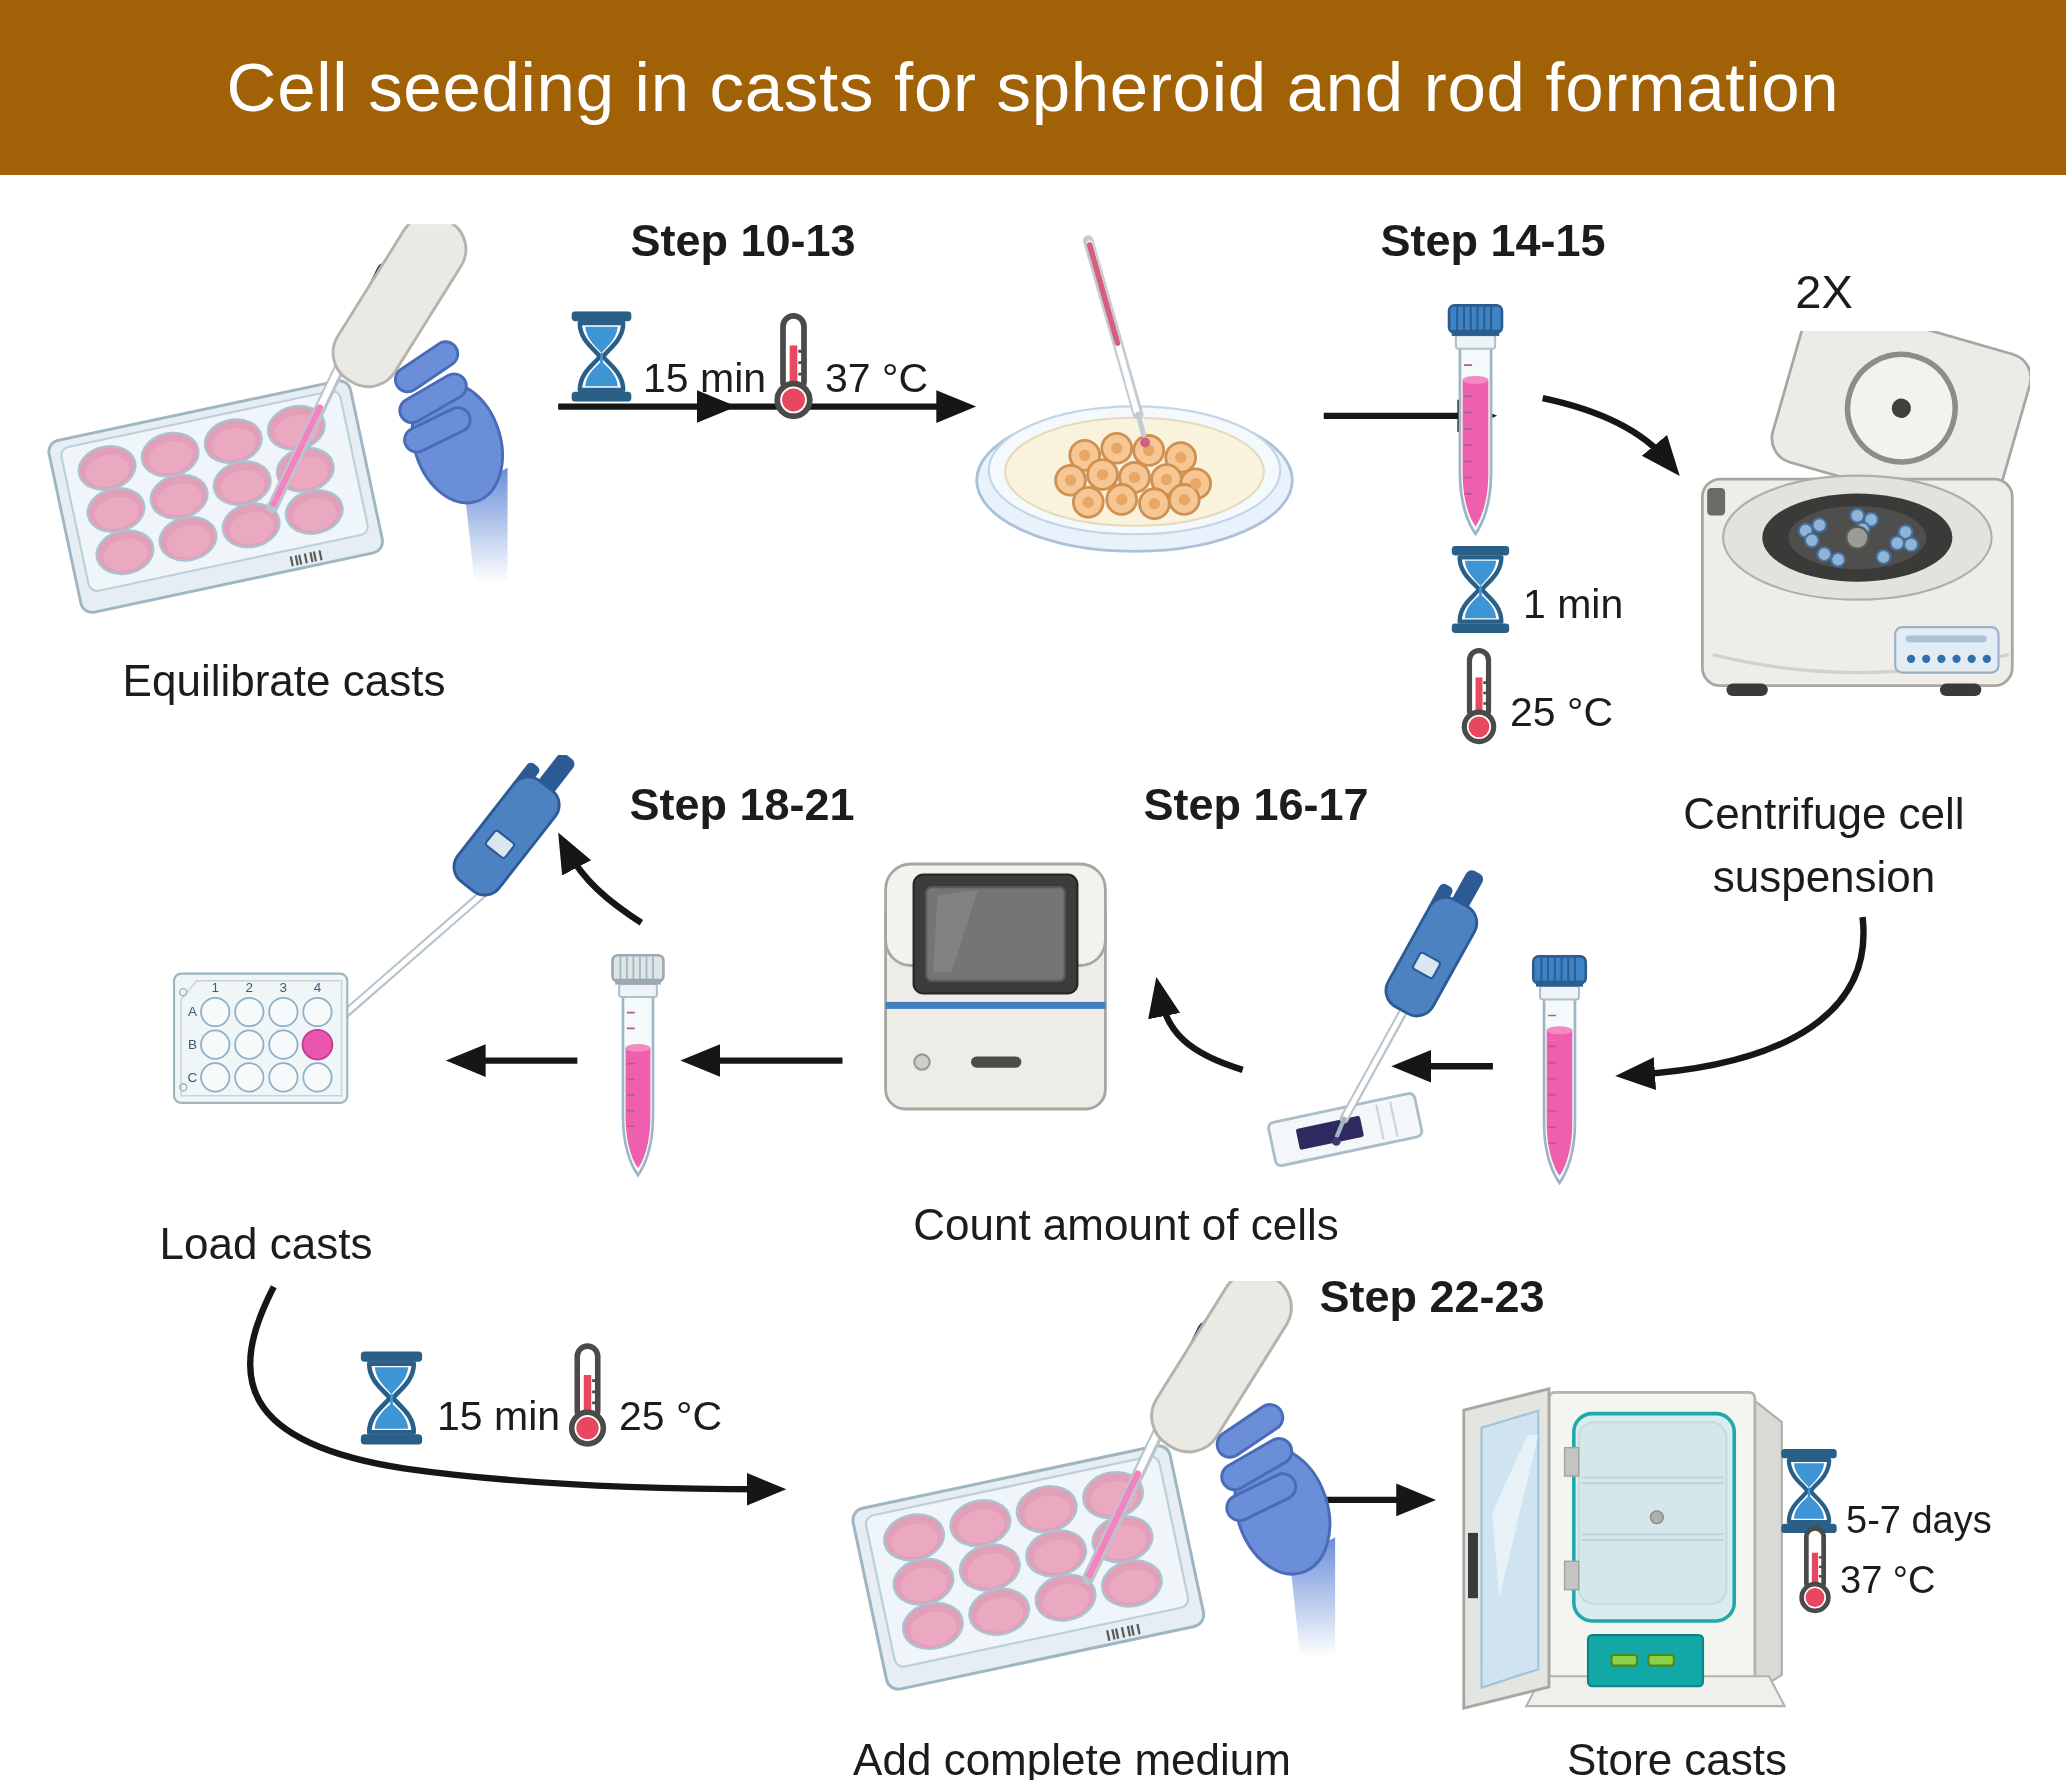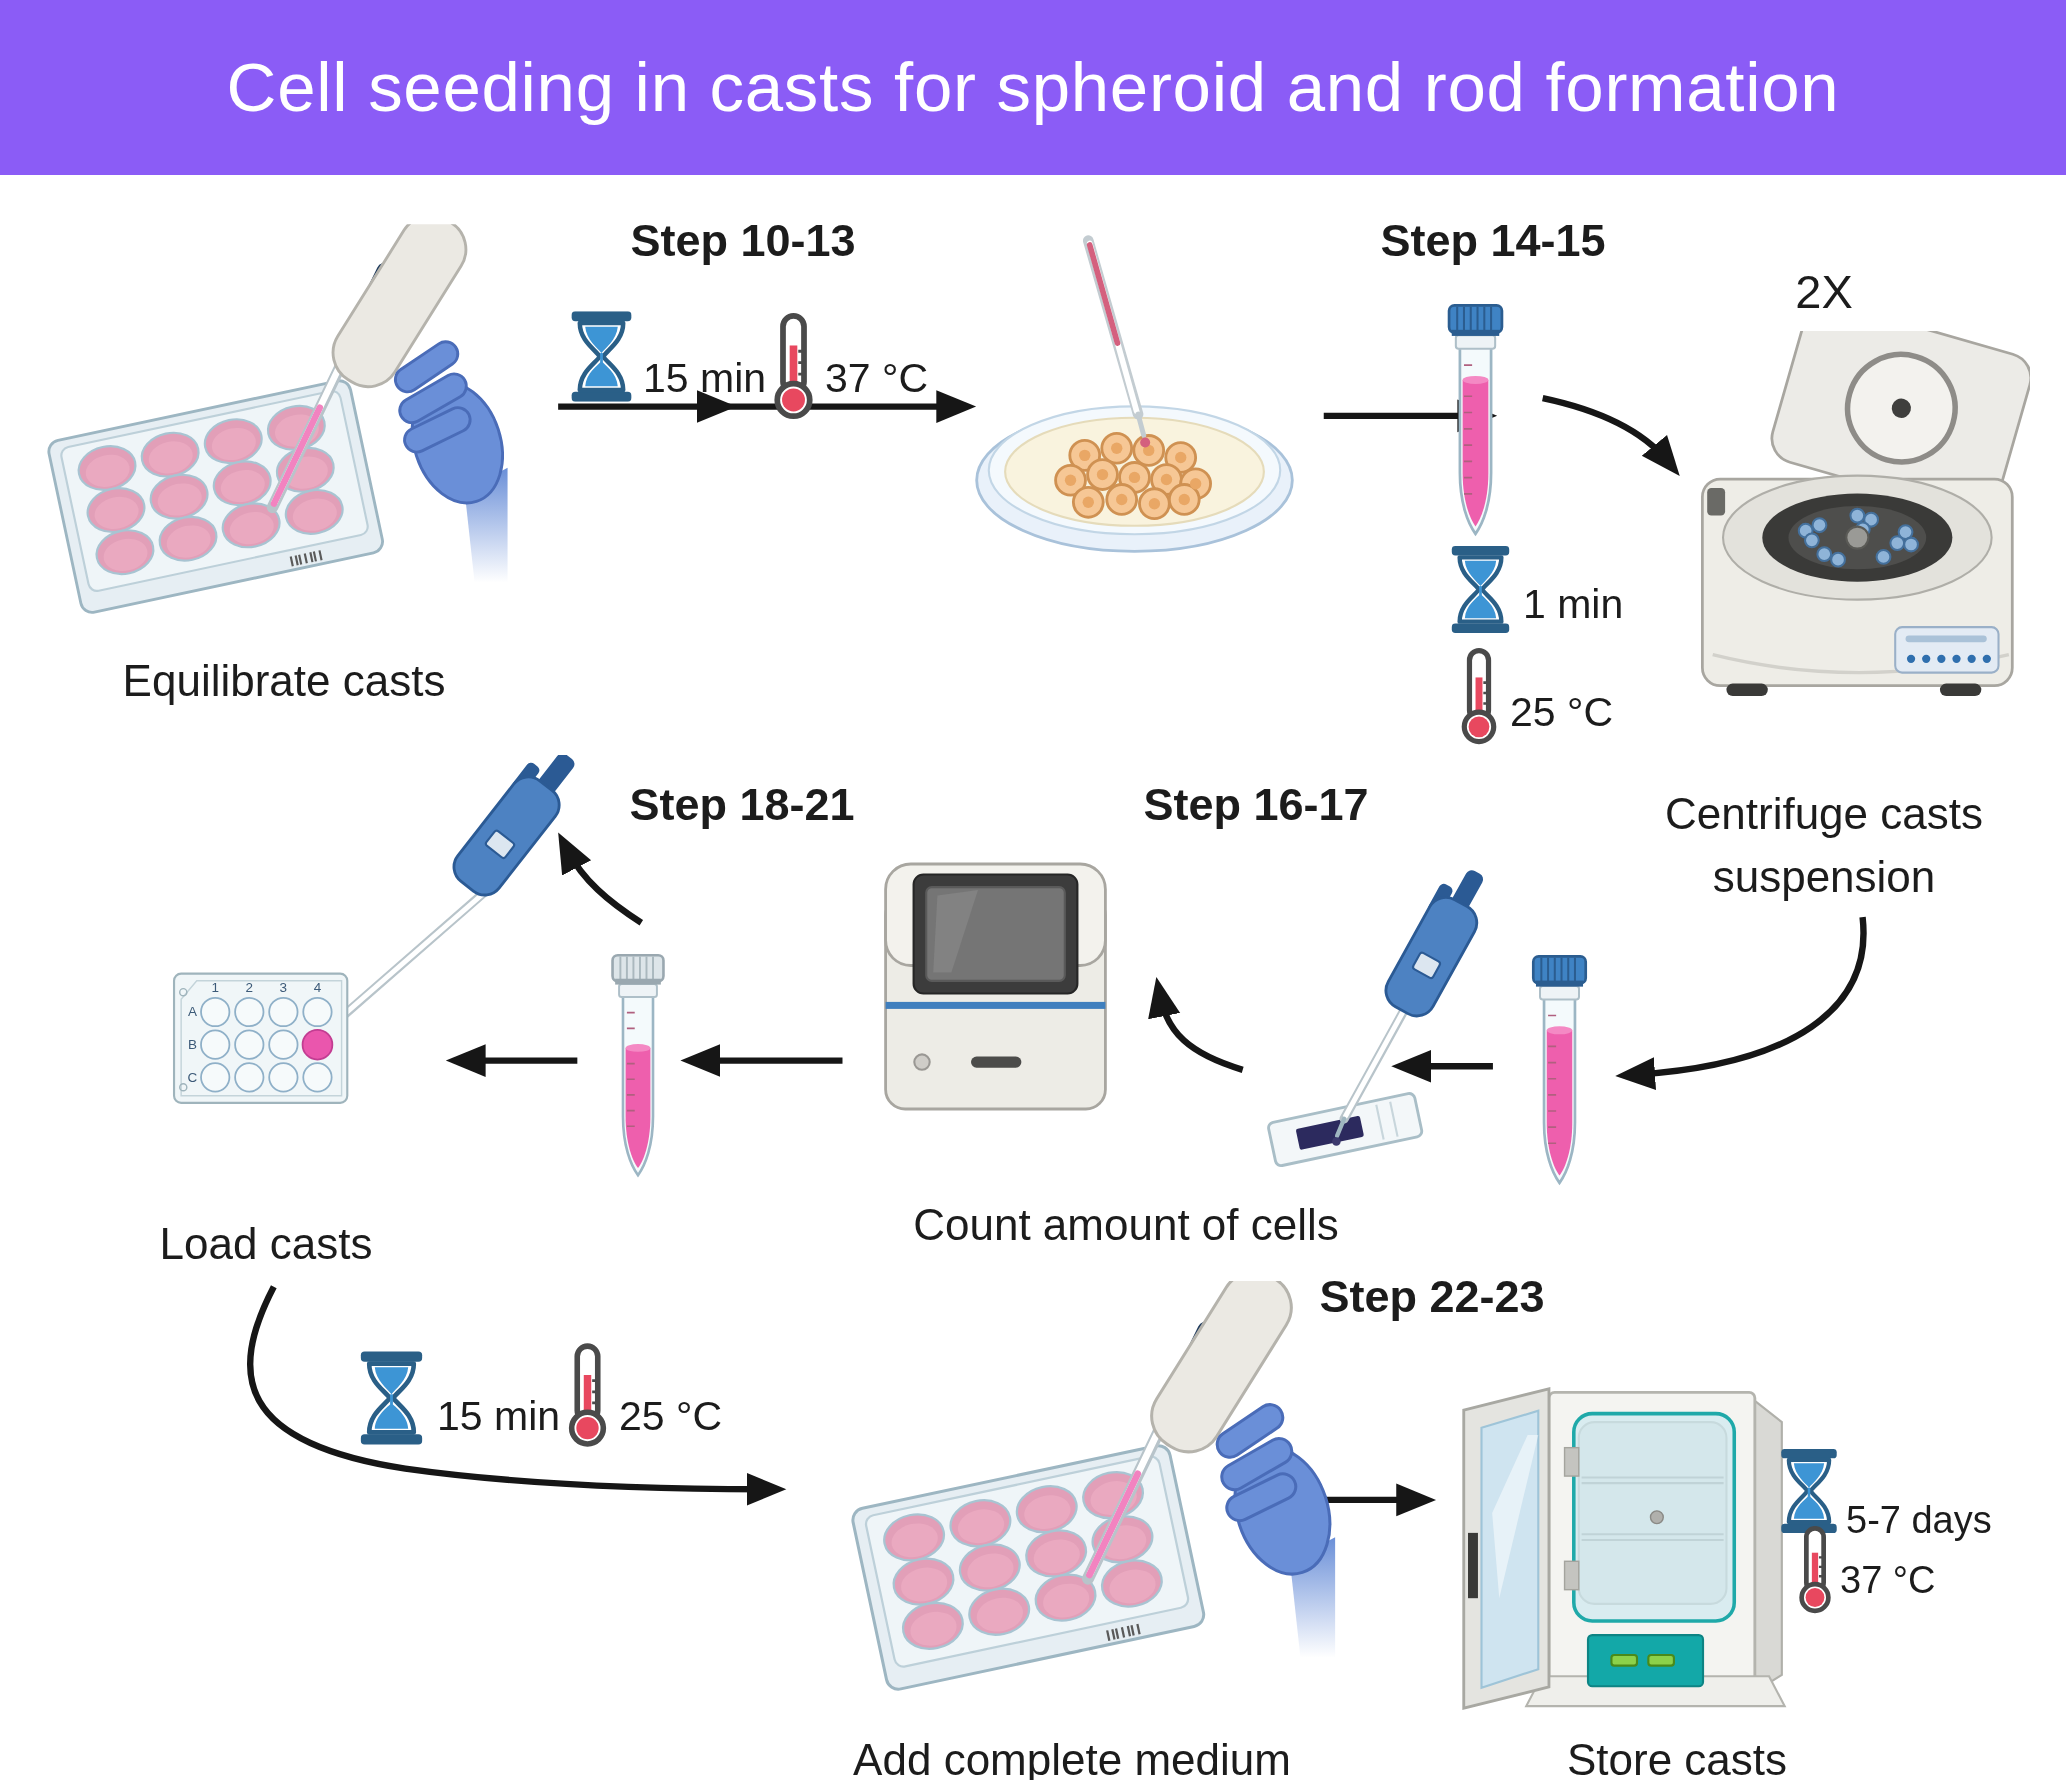--- a/index.html
+++ b/index.html
@@ -1,18 +1,18 @@
 <!DOCTYPE html>
 <html style="font-size:11.4px"><head>
 <meta charset="utf-8">
 <style>
   html,body{margin:0;padding:0;background:#ffffff;}
   .canvas{position:relative;width:2066px;height:1780px;background:#ffffff;overflow:hidden;
           font-family:"Liberation Sans",sans-serif;color:#1c1c1c;}
-  .header{position:absolute;left:0;top:0;width:2066px;height:175px;background:#8b5cf6;
+  .header{position:absolute;left:0;top:0;width:2066px;height:175px;background:#a16207;
           display:flex;align-items:center;justify-content:center;}
   .header .title{color:#ffffff;font-size:69px;font-weight:400;letter-spacing:0.7px;white-space:nowrap;}
   .step-label{position:absolute;transform:translateX(-50%);font-size:45px;font-weight:700;white-space:nowrap;}
   .caption{position:absolute;transform:translateX(-50%);font-size:44px;font-weight:400;text-align:center;white-space:nowrap;}
   .caption.wrap{white-space:normal;line-height:63px;}
   .icon-text{position:absolute;font-size:41px;font-weight:400;white-space:nowrap;margin-top:12px;}
   .icon-text.small{font-size:38px;}
   .mult{position:absolute;transform:translateX(-50%);font-size:47px;font-weight:400;}
   .repeat-circle{position:absolute;left:647px;top:408px;width:149px;height:149px;border:5px solid #161616;
                  border-radius:50%;display:flex;align-items:center;justify-content:center;font-size:41px;background:transparent;}
@@ -355,21 +355,21 @@
 
   <div class="step-label txt" style="left:743px;top:215px">Step 10-13</div>
   <div class="step-label txt" style="left:1493px;top:215px">Step 14-15</div>
   <div class="step-label txt" style="left:1256px;top:779px">Step 16-17</div>
   <div class="step-label txt" style="left:742px;top:779px">Step 18-21</div>
   <div class="step-label txt" style="left:1432px;top:1271px">Step 22-23</div>
 
   <div class="mult txt" style="left:1824px;top:264px">2X</div>
 
   <div class="caption txt" style="left:284px;top:656px">Equilibrate casts</div>
-  <div class="caption wrap txt" style="left:1824px;top:782px;width:355px">Centrifuge casts suspension</div>
+  <div class="caption wrap txt" style="left:1824px;top:782px;width:355px">Centrifuge cell suspension</div>
   <div class="caption txt" style="left:1126px;top:1200px">Count amount of cells</div>
   <div class="caption txt" style="left:266px;top:1219px">Load casts</div>
   <div class="caption txt" style="left:1072px;top:1735px">Add complete medium</div>
   <div class="caption txt" style="left:1677px;top:1735px">Store casts</div>
 
   <svg class="illus" style="left:569px;top:311px" width="65" height="91" viewBox="0 0 92 128">
       <use href="#sym-hourglass"></use>
     </svg>
   <div class="icon-text txt" style="left:643px;top:343px">15 min</div>
   <svg class="illus" style="left:772px;top:313px" width="43" height="107" viewBox="0 0 60 150">

